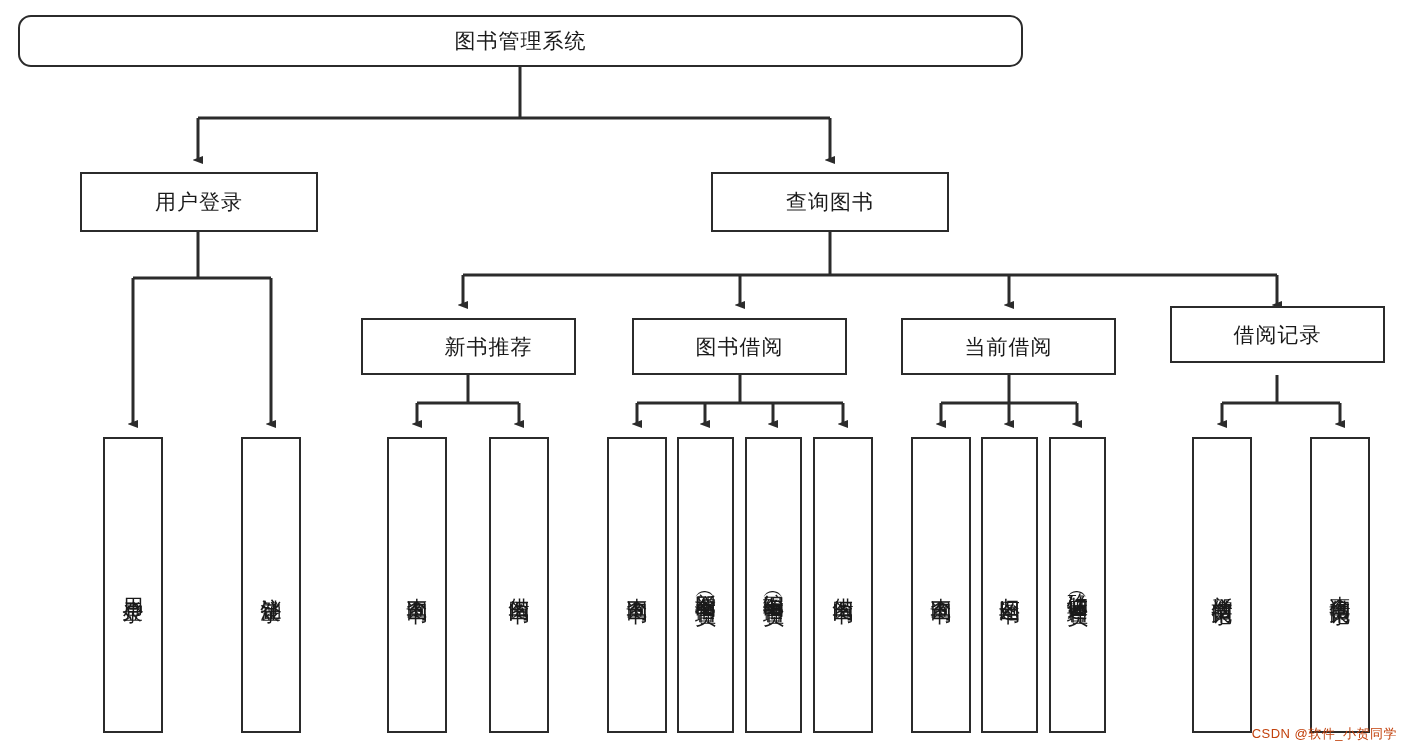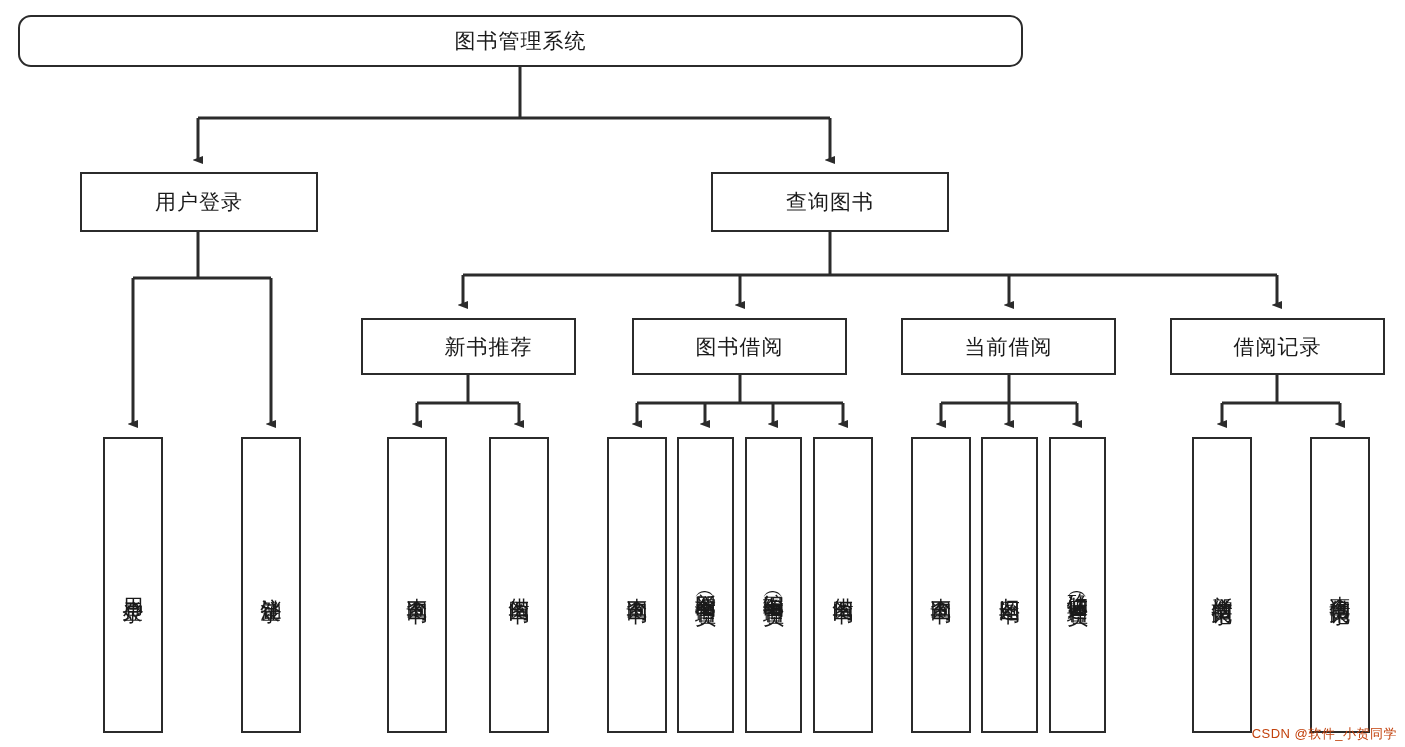--- a/index.html
+++ b/index.html
@@ -132,21 +132,21 @@
 
   <div class="node node-h" style="left:361px; top:318px; width:215px; height:57px;padding-left:40px;">
     <span>新书推荐</span>
   </div>
   <div class="node node-h" style="left:632px; top:318px; width:215px; height:57px;">
     <span>图书借阅</span>
   </div>
   <div class="node node-h" style="left:901px; top:318px; width:215px; height:57px;">
     <span>当前借阅</span>
   </div>
-  <div class="node node-h" style="left:1170px; top:318px; width:215px; height:57px;">
+  <div class="node node-h" style="left:1170px; top:306px; width:215px; height:57px;">
     <span>借阅记录</span>
   </div>
 
   <div class="node node-v" style="left:103px; top:437px; width:60px; height:296px;">
     <span class="vtext">用户登录</span>
   </div>
   <div class="node node-v" style="left:241px; top:437px; width:60px; height:296px;">
     <span class="vtext">注销登录</span>
   </div>
 

